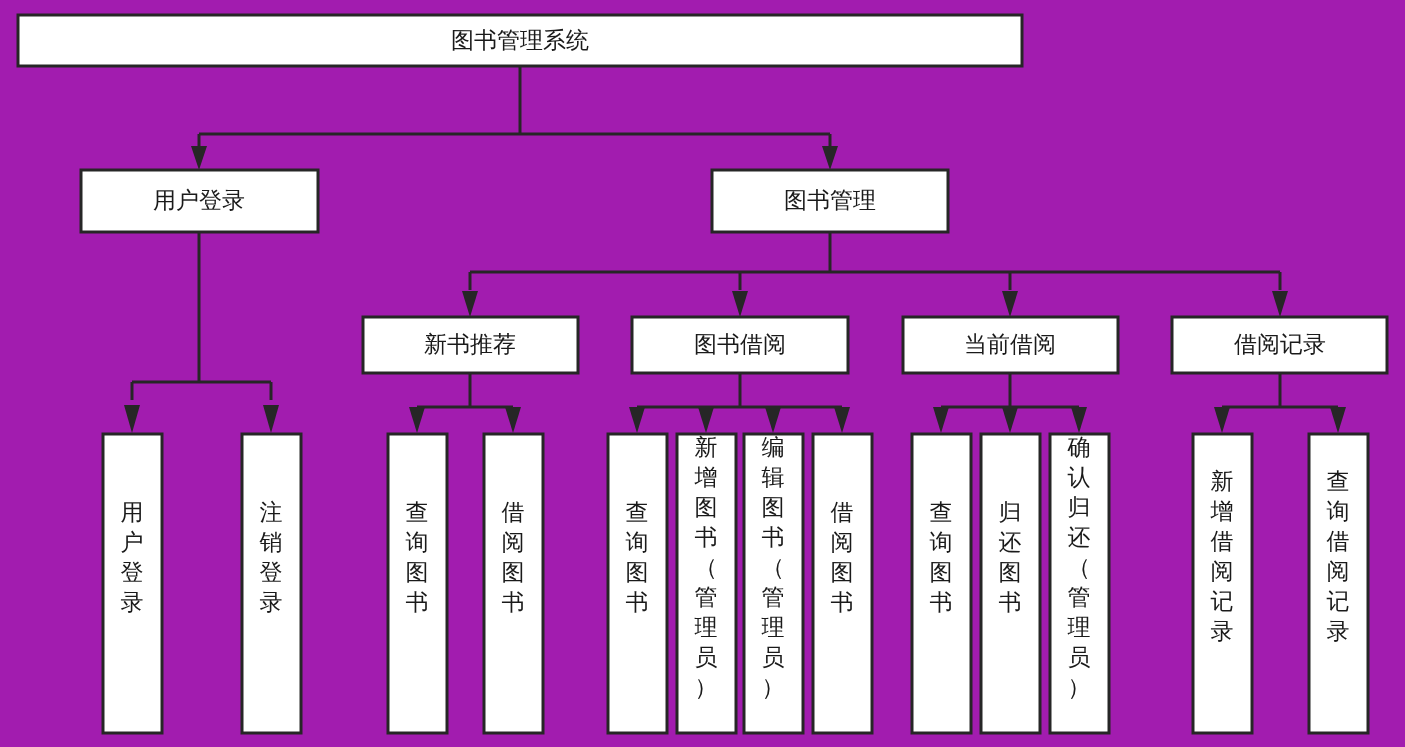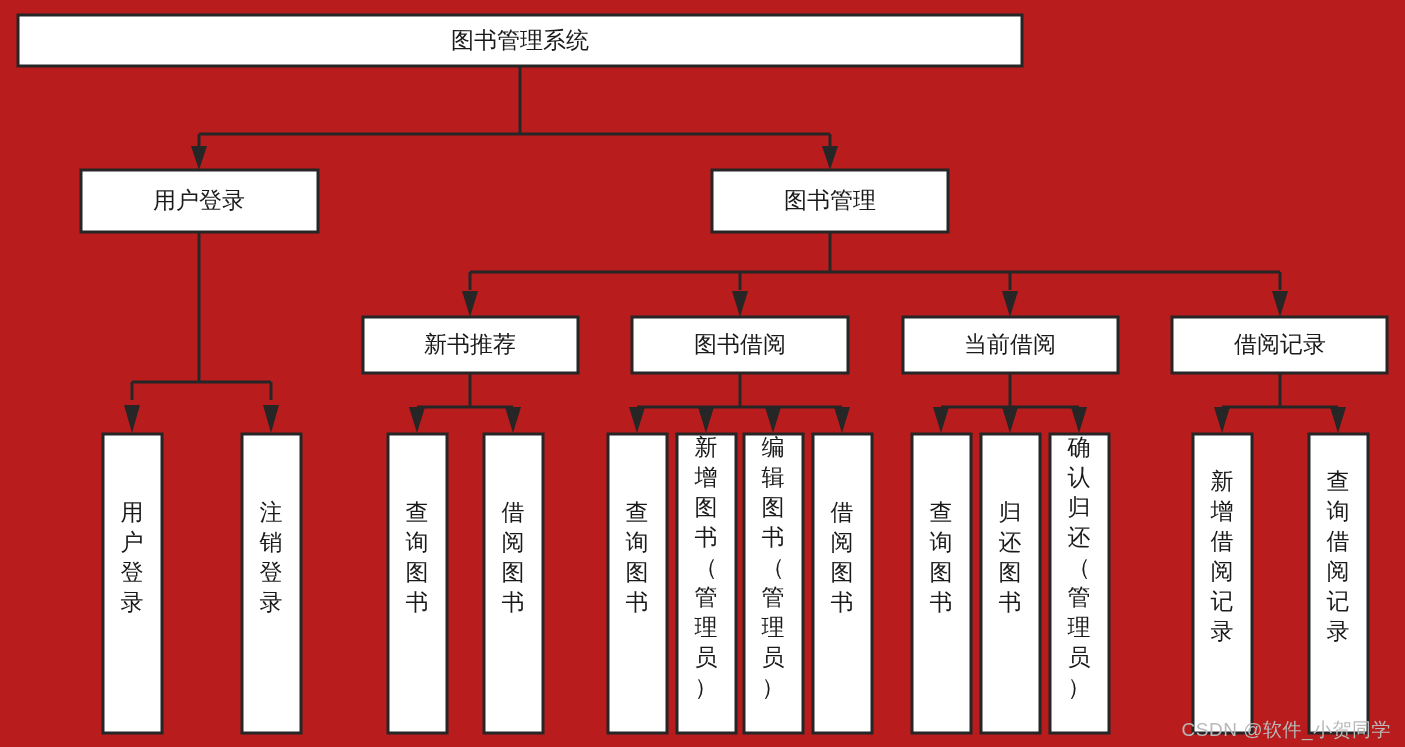--- a/index.html
+++ b/index.html
@@ -10,21 +10,21 @@
   body {
     width: 1405px;
     height: 747px;
     font-family: "Liberation Sans", "DejaVu Sans", sans-serif;
     overflow: hidden;
   }
   #diagram-root {
     position: relative;
     width: 1405px;
     height: 747px;
-    background: #b91c1c;
+    background: #a21caf;
   }
   svg.flow {
     position: absolute;
     left: 0;
     top: 0;
     width: 1405px;
     height: 747px;
   }
   .node-rect {
     fill: #ffffff;
@@ -230,15 +230,14 @@
       <text class="node-label-v" x="1222" y="489"><tspan x="1222" y="489">新</tspan><tspan x="1222" y="519">增</tspan><tspan x="1222" y="549">借</tspan><tspan x="1222" y="579">阅</tspan><tspan x="1222" y="609">记</tspan><tspan x="1222" y="639">录</tspan></text>
     </g>
 
     <g>
       <rect class="node-rect" x="1309" y="434" width="59" height="299"></rect>
       <text class="node-label-v" x="1338" y="489"><tspan x="1338" y="489">查</tspan><tspan x="1338" y="519">询</tspan><tspan x="1338" y="549">借</tspan><tspan x="1338" y="579">阅</tspan><tspan x="1338" y="609">记</tspan><tspan x="1338" y="639">录</tspan></text>
     </g>
 
   </svg>
 
-  <div class="watermark">CSDN @软件_小贺同学</div>
 
 </div>
 
 </body></html>

